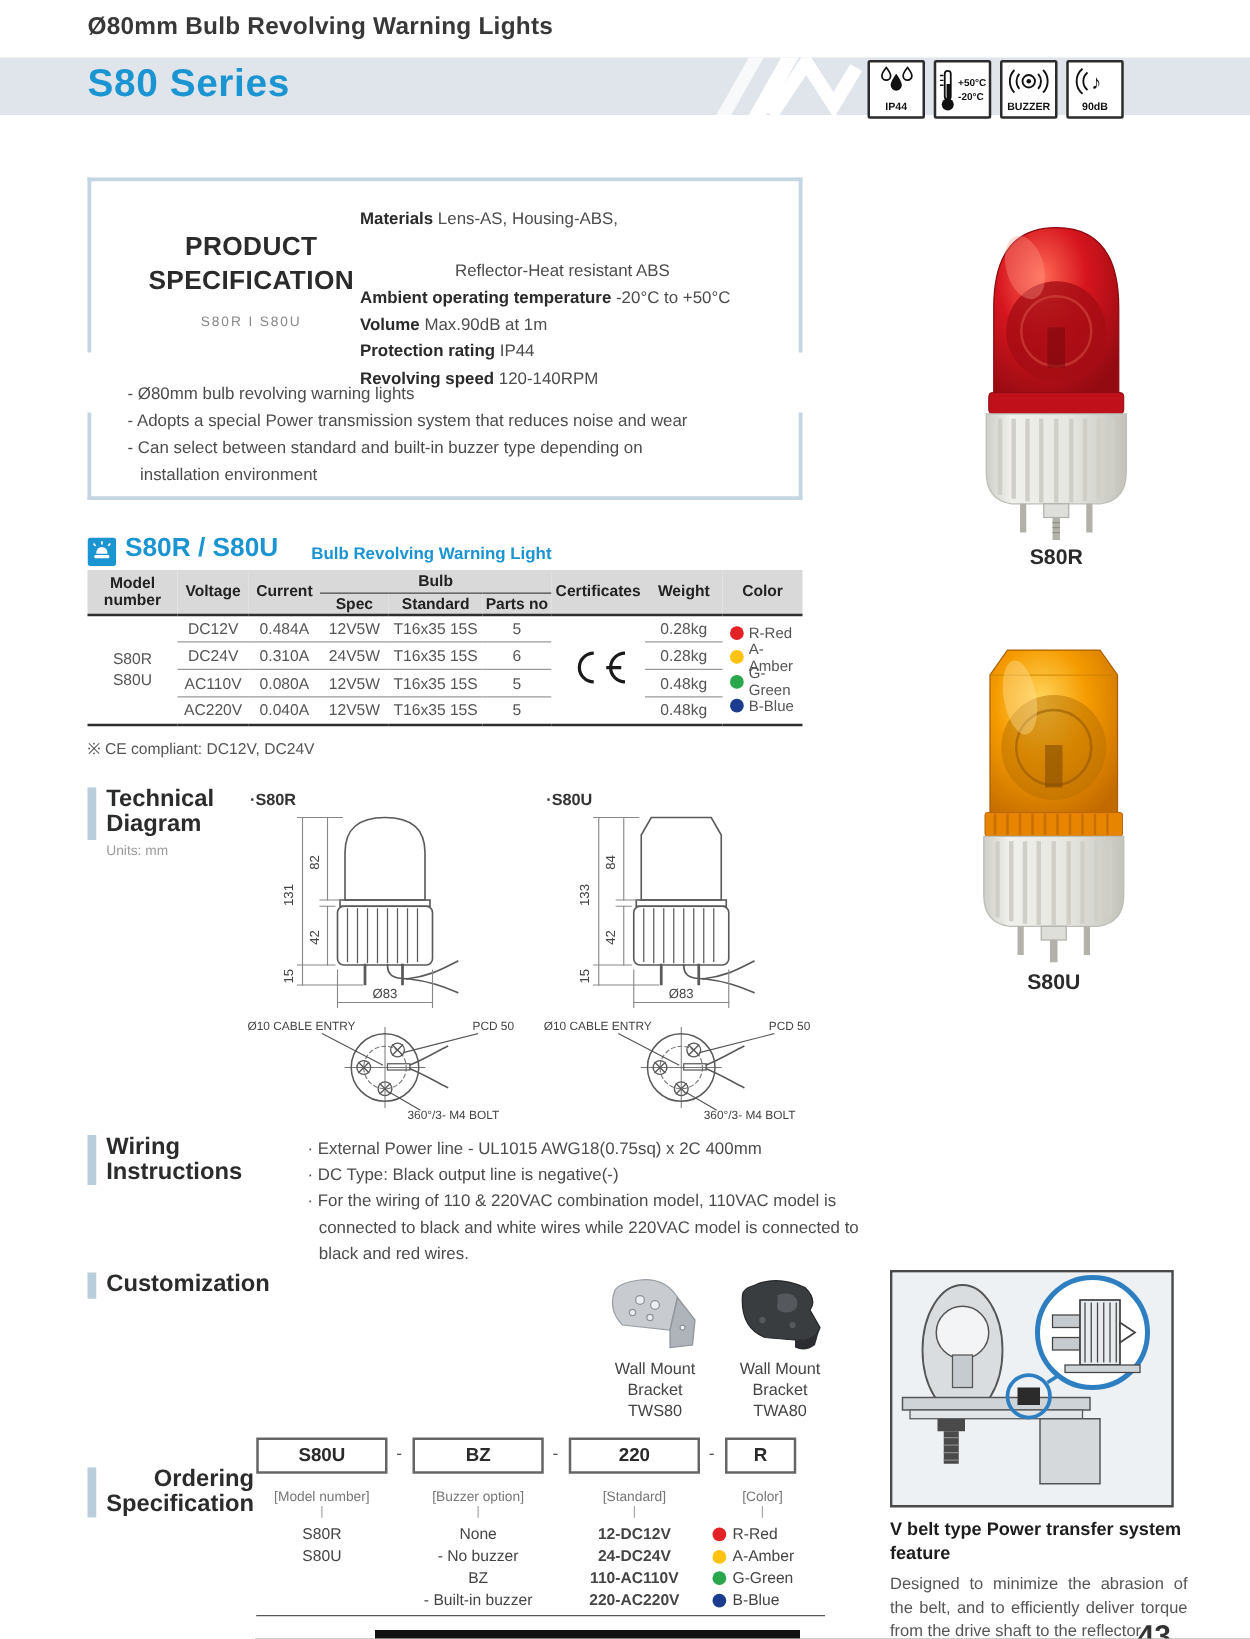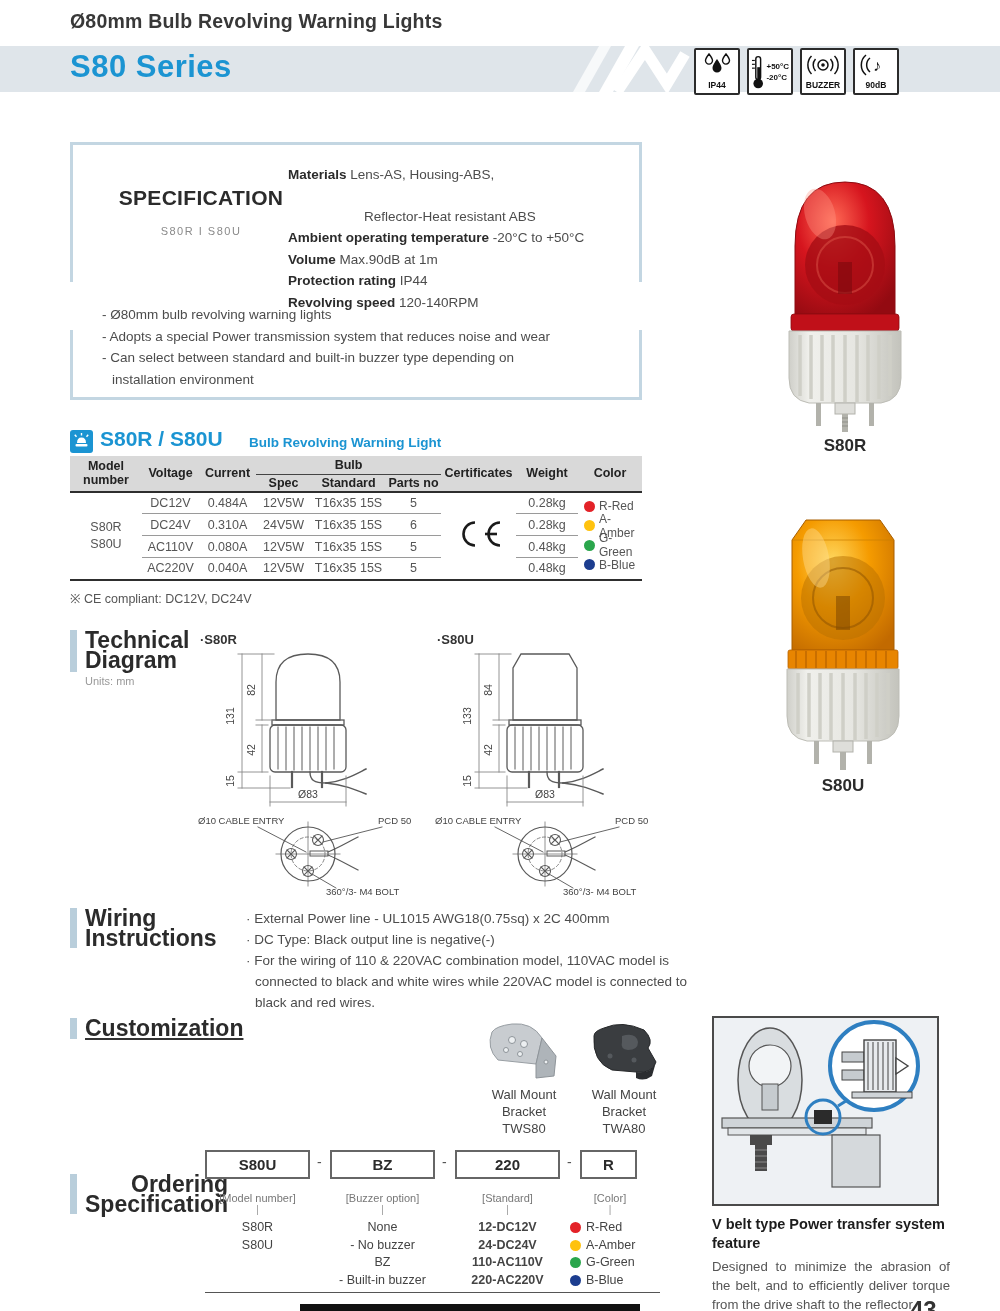--- a/index.html
+++ b/index.html
@@ -55,21 +55,21 @@
   .spec-table tr:last-child td { border-bottom:none; }
   .model-cell { white-space:pre-line; line-height:17px; }
   .color-cell { text-align:left !important; padding-left:6px; }
   .legend-line { display:flex; align-items:center; gap:4px; height:19.5px; font-size:12px; color:#555; }
   .dot { width:11px; height:11px; border-radius:50%; flex:0 0 auto; }
   .table-note { left:70px; top:590px; font-size:12.5px; color:#555; }
 
   
   .side-label { display:flex; }
   .side-bar { width:7px; background:#b9cedb; margin-right:8px; }
-  .side-text { font-size:23px; font-weight:bold; color:#2b2b2b; line-height:20px; }
+  .side-text { font-size:19px; font-weight:bold; color:#2b2b2b; line-height:20px; }
   .units { font-size:11px; color:#999; margin-top:5px; }
 
   .body-text { font-size:13.5px; line-height:21px; color:#4c4c4c;margin-left:41px; }
   .body-text div { padding-left:9px; text-indent:-9px; }
 
   .bracket-caption { font-size:13px; line-height:17px; color:#444; text-align:center; width:92px; }
 
   
   .code-box { position:absolute; height:29px; border:2px solid #666; display:flex; align-items:center; justify-content:center;
               font-size:15px; font-weight:bold; color:#2b2b2b; background:#fff; }
@@ -152,20 +152,21 @@
 
   <div class="abs specbox">
     <div class="frame" style="left:0;top:0;width:572px;height:3px;"></div>
     <div class="frame" style="left:0;bottom:0;width:572px;height:3px;"></div>
     <div class="frame" style="left:0;top:0;width:3px;height:140px;"></div>
     <div class="frame" style="left:0;bottom:0;width:3px;height:70px;"></div>
     <div class="frame" style="right:0;top:0;width:3px;height:140px;"></div>
     <div class="frame" style="right:0;bottom:0;width:3px;height:70px;"></div>
 
     <div class="spec-title-block">
+      <div class="t">PRODUCT</div>
       <div class="t">SPECIFICATION</div>
       <div class="spec-models">S80R  I  S80U</div>
     </div>
 
     <div class="spec-list">
       <div><b>Materials</b> <span>Lens-AS, Housing-ABS,</span></div>
       <div class="spec-cont"><span>Reflector-Heat resistant ABS</span></div>
       <div><b>Ambient operating temperature</b> <span>-20°C to +50°C</span></div>
       <div><b>Volume</b> <span>Max.90dB at 1m</span></div>
       <div><b>Protection rating</b> <span>IP44</span></div>
@@ -549,21 +550,21 @@
   <div class="abs side-label" style="left:70px;top:908px;">
     <span class="side-bar" style="height:40px;"></span>
     <div class="side-text"><span>Wiring</span><br><span>Instructions</span></div>
   </div>
   <div class="abs body-text" style="left:205px;top:908px;width:448px;">
     <div>· External Power line - UL1015 AWG18(0.75sq) x 2C 400mm</div>
     <div>· DC Type: Black output line is negative(-)</div>
     <div>· For the wiring of 110 &amp; 220VAC combination model, 110VAC model is connected to black and white wires while 220VAC model is connected to black and red wires.</div>
   </div>
 
-  <div class="abs side-label" style="left:70px;top:1018px;text-decoration:underline;">
+  <div class="abs side-label" style="left:70px;top:1018px;">
     <span class="side-bar" style="height:21px;"></span>
     <div class="side-text">Customization</div>
   </div>
 
   <svg class="abs" style="left:478px;top:1018px;" width="92" height="64" viewBox="0 0 92 64">
     <path d="M14,14 Q8,30 20,42 L58,46 L64,20 Q54,4 34,6 Q18,8 14,14 Z" fill="#c8ccd0" stroke="#989ea3" stroke-width="1"></path>
     <path d="M58,46 L64,20 L78,38 L76,58 L58,60 Z" fill="#aeb4b9" stroke="#8e9499" stroke-width="1"></path>
     <circle cx="34" cy="22" r="3.5" fill="#eceff1" stroke="#8e9499"></circle>
       <circle cx="46" cy="26" r="3.5" fill="#eceff1" stroke="#8e9499"></circle>
     <circle cx="28" cy="32" r="2.5" fill="#eceff1" stroke="#8e9499"></circle>

